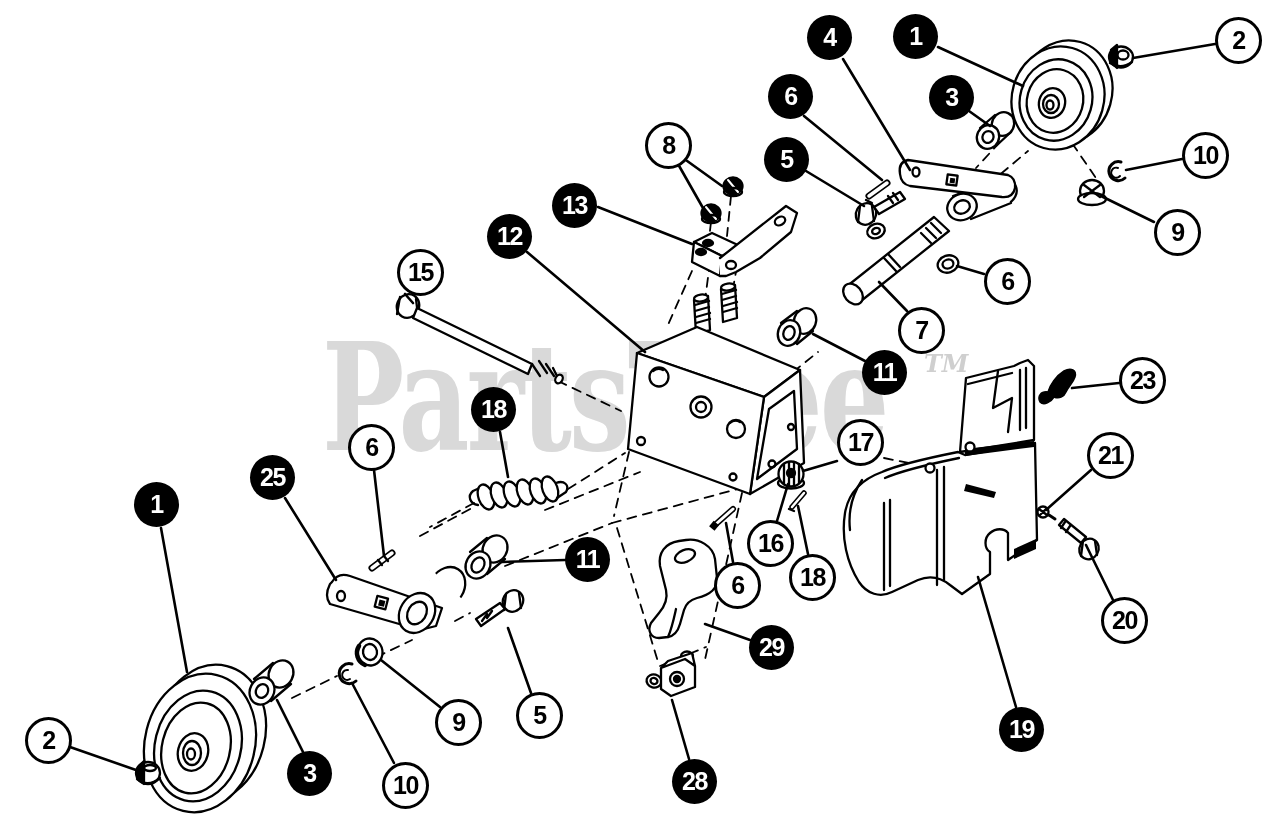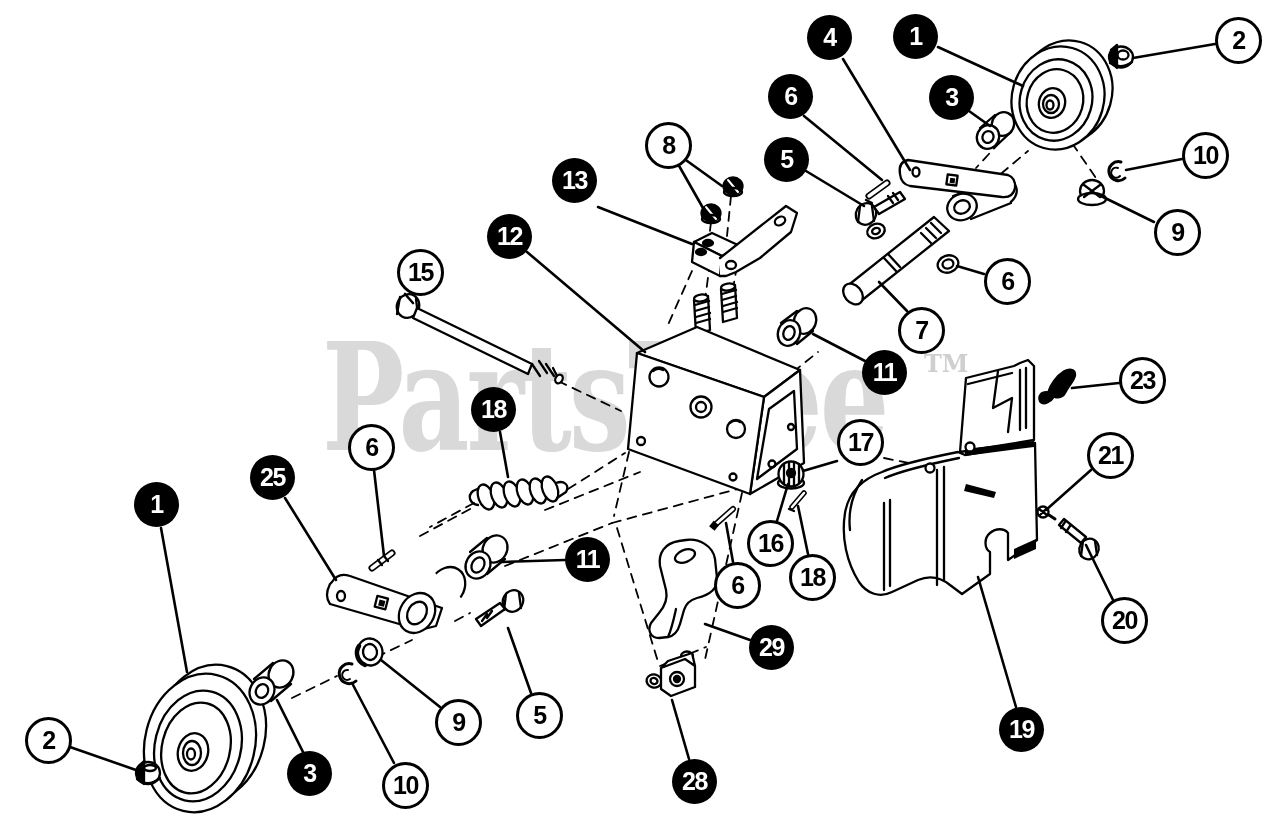--- a/index.html
+++ b/index.html
@@ -4,21 +4,21 @@
 <style>
   html,body{margin:0;padding:0;background:#fff;}
   #stage{position:relative;width:1280px;height:815px;background:#fff;overflow:hidden;
          font-family:"Liberation Sans",sans-serif;}
   .watermark{position:absolute;left:322px;top:322px;z-index:0;
              font-family:"DejaVu Serif",serif;font-weight:700;font-size:150px;line-height:1;
              color:#d9d9d9;letter-spacing:-4px;transform:scaleX(0.73);transform-origin:left top;
              user-select:none;white-space:nowrap;}
   .watermark-tm{position:absolute;left:924px;top:352px;z-index:0;
              font-family:"DejaVu Serif",serif;font-weight:700;font-size:24px;line-height:1;
-             color:#cfcfcf;user-select:none;}
+             color:#cfcfcf;user-select:none;font-style:italic;}
   svg.art{position:absolute;left:0;top:0;z-index:1;}
   .balloon{position:absolute;z-index:3;border-radius:50%;box-sizing:border-box;
            display:flex;align-items:center;justify-content:center;
            font-family:"Liberation Sans",sans-serif;font-weight:700;font-size:25px;
            letter-spacing:-1.5px;}
   .balloon.outline{width:47px;height:47px;background:#fff;border:3.4px solid #000;color:#000;}
   .balloon.filled{width:45px;height:45px;background:#000;color:#fff;border:none;}
 </style>
 </head>
 <body>
@@ -373,21 +373,21 @@
 
   <div class="balloon filled" style="left:807px;top:15px">4</div>
   <div class="balloon filled" style="left:893px;top:14px">1</div>
   <div class="balloon outline" style="left:1215px;top:17px">2</div>
   <div class="balloon filled" style="left:768px;top:74px">6</div>
   <div class="balloon filled" style="left:929px;top:75px">3</div>
   <div class="balloon filled" style="left:764px;top:137px">5</div>
   <div class="balloon outline" style="left:1182px;top:132px">10</div>
   <div class="balloon outline" style="left:1154px;top:209px">9</div>
   <div class="balloon outline" style="left:645px;top:122px">8</div>
-  <div class="balloon filled" style="left:552px;top:158px">13</div>
+  <div class="balloon filled" style="left:552px;top:183px">13</div>
   <div class="balloon filled" style="left:487px;top:214px">12</div>
   <div class="balloon outline" style="left:898px;top:307px">7</div>
   <div class="balloon outline" style="left:984px;top:258px">6</div>
   <div class="balloon filled" style="left:862px;top:350px">11</div>
   <div class="balloon outline" style="left:397px;top:249px">15</div>
   <div class="balloon filled" style="left:471px;top:387px">18</div>
   <div class="balloon outline" style="left:348px;top:424px">6</div>
   <div class="balloon filled" style="left:250px;top:455px">25</div>
   <div class="balloon filled" style="left:134px;top:482px">1</div>
   <div class="balloon outline" style="left:25px;top:717px">2</div>

